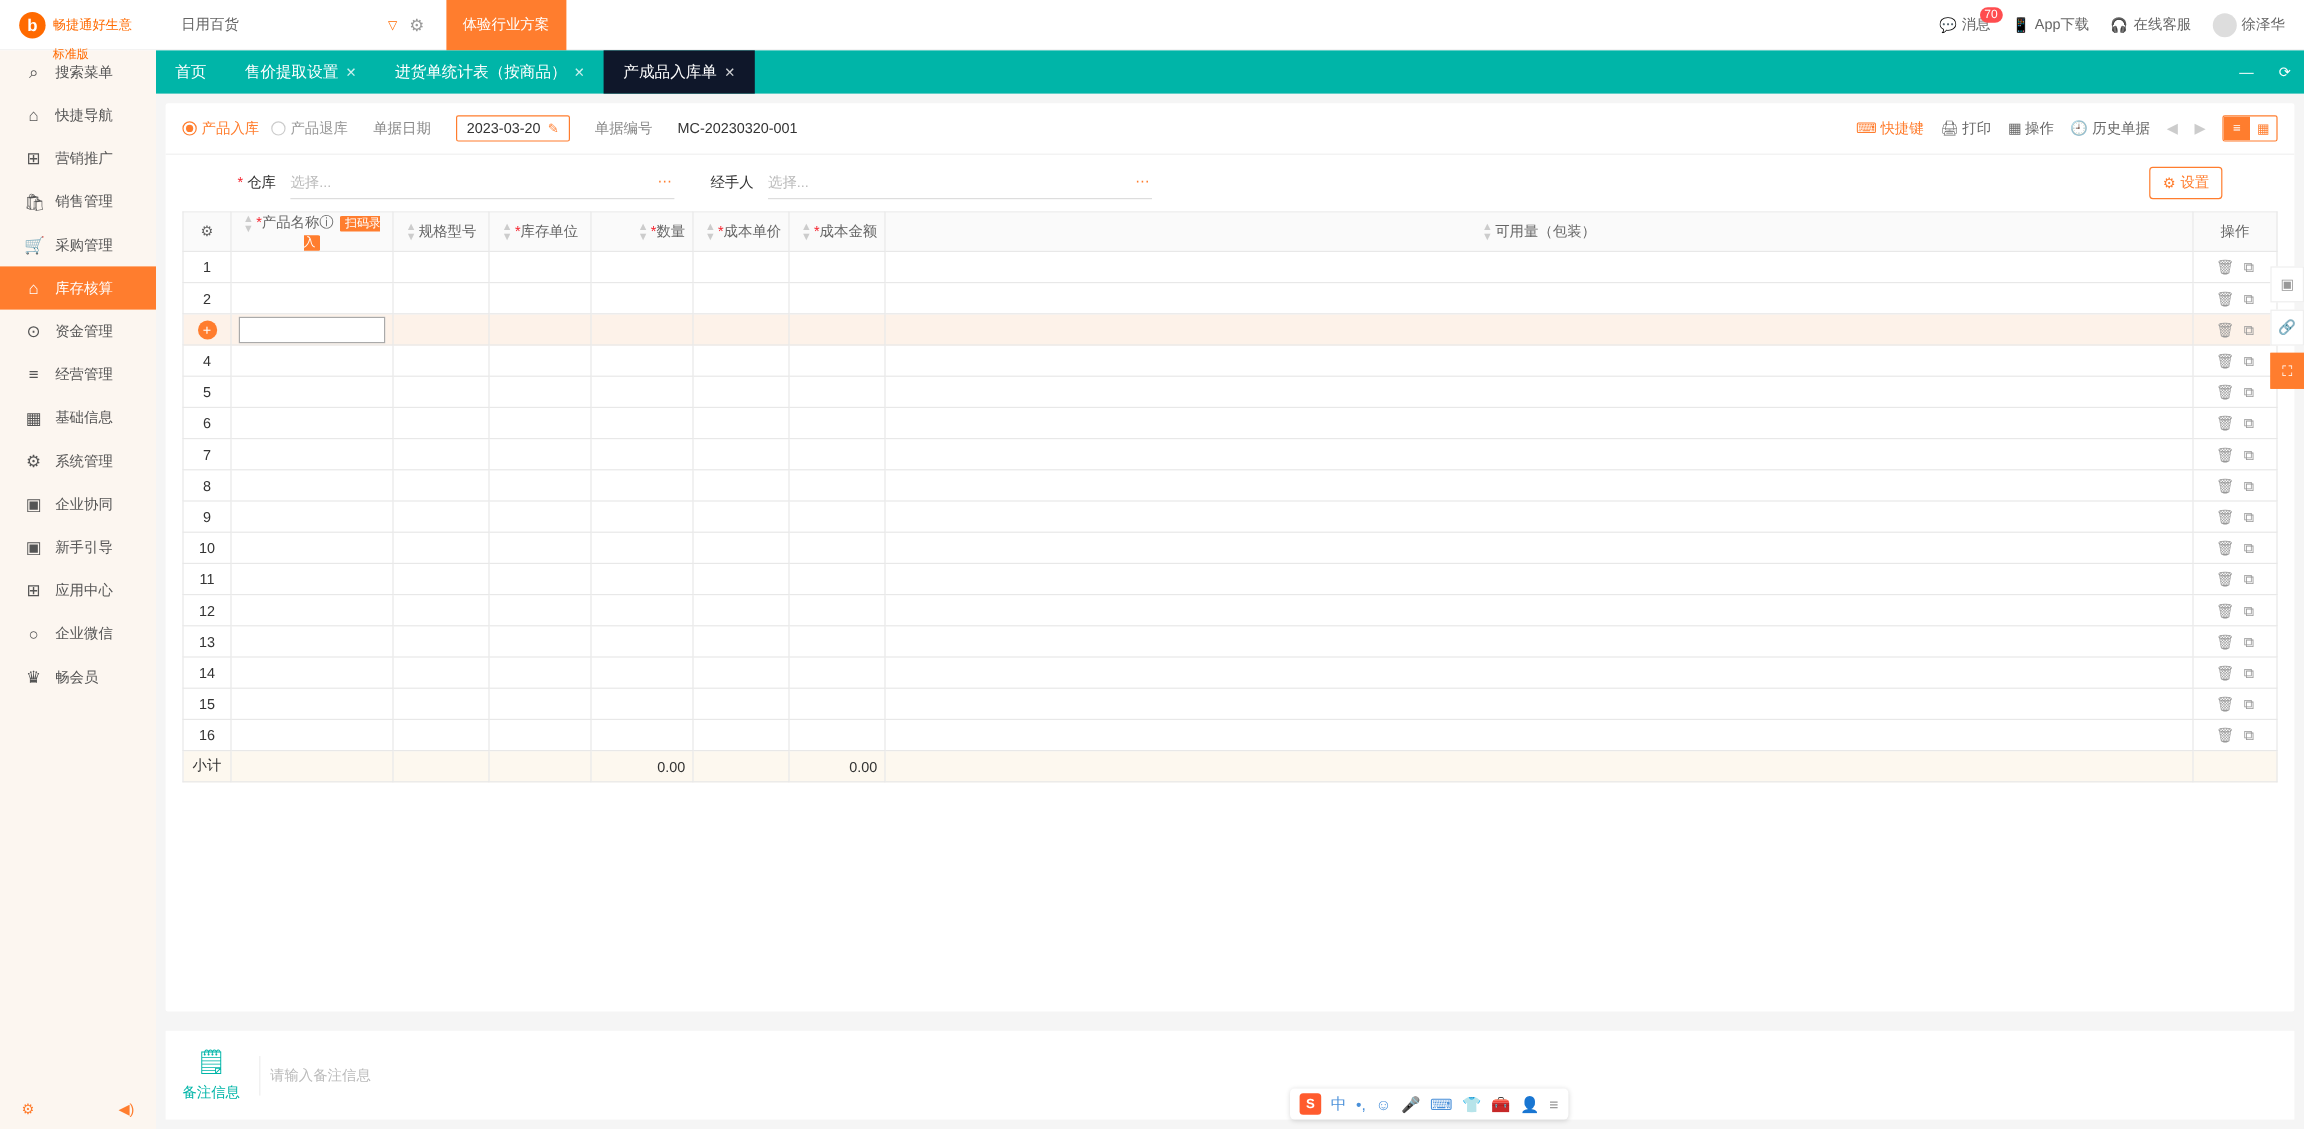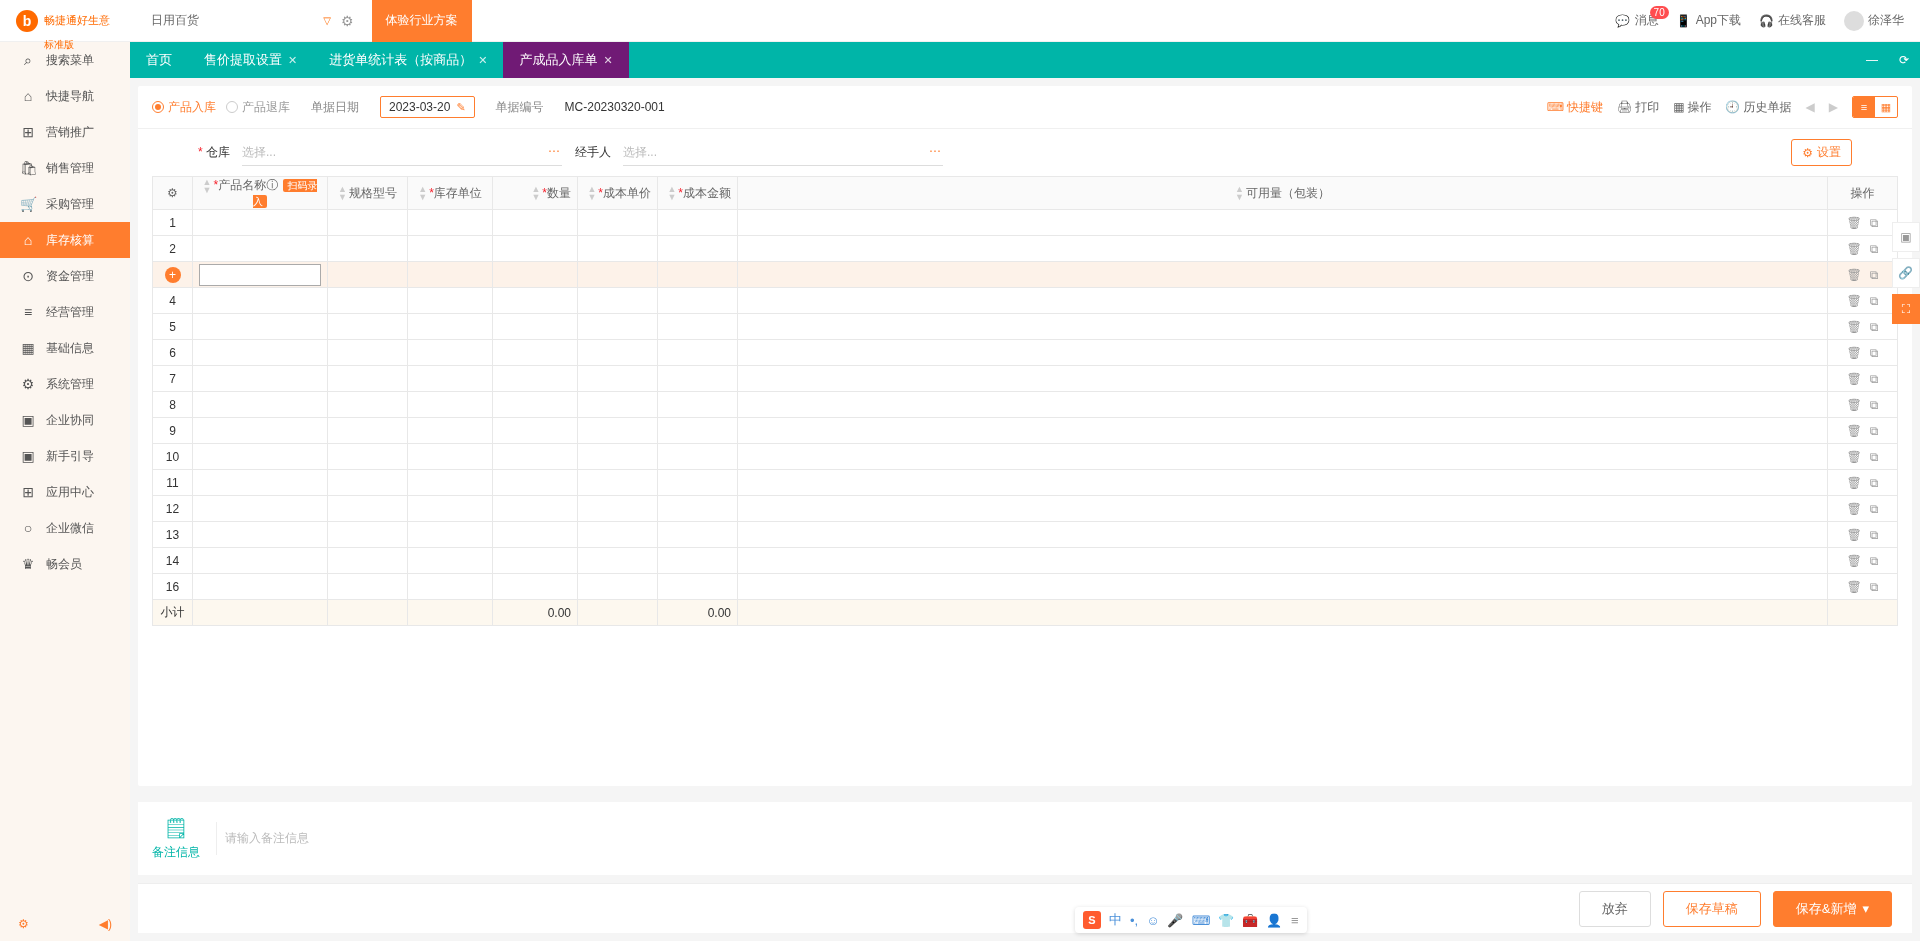--- a/index.html
+++ b/index.html
@@ -32,21 +32,21 @@
 .sidebar-item .s-icon { width: 16px; text-align: center; font-size: 14px; }
 .sidebar-spacer { flex: 1; }
 .sidebar-footer { display: flex; justify-content: space-between; padding: 10px 18px; color: #ff7d2e; }
 
 
 .content { flex: 1; display: flex; flex-direction: column; background: #f5f5f5; position: relative; }
 
 
 .tabs-bar { height: 36px; background: #00b5a8; display: flex; align-items: center; color: #fff; }
 .tab { padding: 0 16px; height: 100%; display: flex; align-items: center; gap: 6px; cursor: pointer; font-size: 13px; }
-.tab.active { background: #701a75; }
+.tab.active { background: #0f172a; }
 .tab .close-x { font-size: 11px; opacity: 0.8; }
 .tabs-bar-right { margin-left: auto; display: flex; }
 .tabs-bar-btn { width: 32px; height: 36px; display: flex; align-items: center; justify-content: center; cursor: pointer; }
 
 
 .form-panel { background: #fff; margin: 8px; border-radius: 2px; flex: 1; display: flex; flex-direction: column; overflow: hidden; }
 .form-header { display: flex; align-items: center; padding: 10px 14px; border-bottom: 1px solid #f0f0f0; gap: 21px; }
 .radio-group { display: flex; gap: 10px; align-items: center; }
 .radio-opt { display: flex; align-items: center; gap: 4px; cursor: pointer; color: #999; }
 .radio-opt.sel { color: #ff7d2e; }
@@ -59,21 +59,21 @@
 .hdr-spacer { flex: 1; }
 .hdr-actions { display: flex; align-items: center; gap: 14px; color: #666; }
 .hdr-act { display: flex; align-items: center; gap: 3px; cursor: pointer; }
 .hdr-act.orange { color: #ff7d2e; }
 .view-toggle { display: flex; border: 1px solid #ff7d2e; border-radius: 2px; overflow: hidden; }
 .view-toggle span { width: 22px; height: 20px; display: flex; align-items: center; justify-content: center; font-size: 11px; }
 .view-toggle span.on { background: #ff7d2e; color: #fff; }
 .view-toggle span.off { color: #ff7d2e; }
 
 
-.sub-form { display: flex; align-items: center; padding: 10px 60px; gap: 13px; }
+.sub-form { display: flex; align-items: center; padding: 10px 60px; gap: 30px; }
 .sub-field { display: flex; align-items: center; gap: 12px; }
 .req-star { color: #f5222d; }
 .select-input { border-bottom: 1px solid #ddd; width: 320px; padding: 4px 0; color: #bbb; display: flex; justify-content: space-between; }
 .select-input .dots { color: #ff7d2e; letter-spacing: 2px; }
 .setting-btn { margin-left: auto; border: 1px solid #ff7d2e; color: #ff7d2e; padding: 4px 10px; border-radius: 3px; cursor: pointer; display: flex; align-items: center; gap: 4px; }
 
 
 .tbl-wrap { flex: 1; overflow: auto; padding: 0 14px; }
 table { border-collapse: collapse; width: 100%; table-layout: fixed; }
 th, td { border: 1px solid #e8e8e8; height: 26px; padding: 0 6px; font-size: 12px; }
@@ -560,20 +560,36 @@
                 <td class="col-amt"></td>
                 <td class="col-avail"></td>
                 <td class="col-ops">
                   <div class="row-ops">
                     <span>🗑</span>
                     <span>⧉</span>
                   </div>
                 </td>
               </tr>
               <tr>
+                <td class="col-idx">15</td>
+                <td class="col-name"></td>
+                <td class="col-spec"></td>
+                <td class="col-unit"></td>
+                <td class="col-qty"></td>
+                <td class="col-price"></td>
+                <td class="col-amt"></td>
+                <td class="col-avail"></td>
+                <td class="col-ops">
+                  <div class="row-ops">
+                    <span>🗑</span>
+                    <span>⧉</span>
+                  </div>
+                </td>
+              </tr>
+              <tr>
                 <td class="col-idx">16</td>
                 <td class="col-name"></td>
                 <td class="col-spec"></td>
                 <td class="col-unit"></td>
                 <td class="col-qty"></td>
                 <td class="col-price"></td>
                 <td class="col-amt"></td>
                 <td class="col-avail"></td>
                 <td class="col-ops">
                   <div class="row-ops">
@@ -599,28 +615,20 @@
     </div>
 
     <div class="notes-area">
       <div class="notes-icon-box">
         <span class="notes-icon">🗒</span>
         <span>备注信息</span>
       </div>
       <div class="notes-input">请输入备注信息</div>
     </div>
 
-    <div class="footer-bar">
-      <button class="btn btn-default">放弃</button>
-      <button class="btn btn-outline">保存草稿</button>
-      <button class="btn btn-primary">
-        <span>保存&amp;新增</span>
-        <span>▾</span>
-      </button>
-    </div>
 
     <div class="right-rail">
       <div class="rail-btn">▣</div>
       <div class="rail-btn">🔗</div>
       <div class="rail-btn orange">⛶</div>
     </div>
   </div>
 </div>
 
 <div class="ime-bar">

